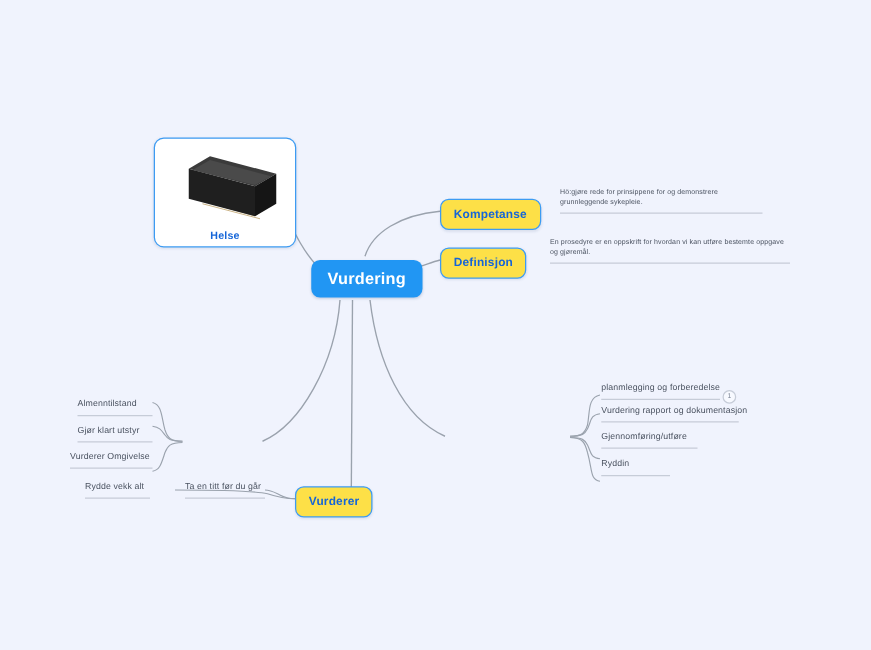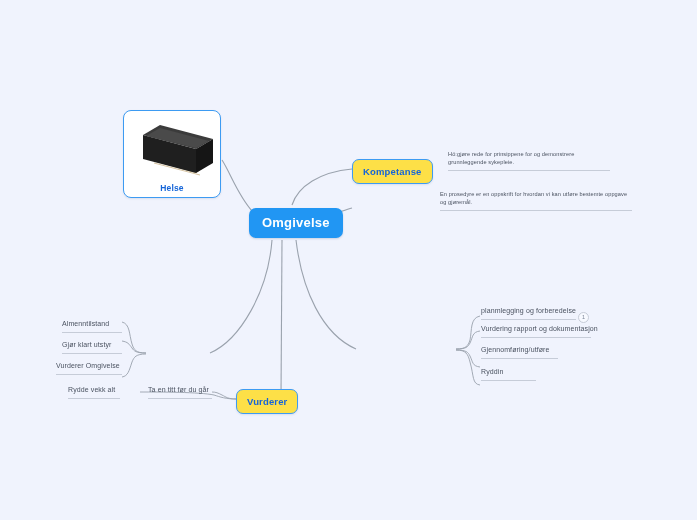--- a/index.html
+++ b/index.html
@@ -143,24 +143,24 @@
       <path d="M146,353 C136,353 134,350 132,344 C129,334 130,324 122,322"></path>
       <path d="M146,353 C136,353 134,351 132,348 C129,344 128,342 122,341"></path>
       <path d="M146,354 C136,354 134,357 132,362 C129,371 128,376 122,377"></path>
 
       <path d="M236,399 C228,399 226,397 222,395 C218,393 216,392 212,392"></path>
       <path d="M236,399 C226,399 220,397 214,395 C200,392 160,392 140,392"></path>
     </g>
   </svg>
 
   <div class="node root-node" style="left:249px; top:208px;">
-    <span>Omgivelse</span>
-  </div>
-
-  <div class="node image-node" style="left:123px; top:110px; width:98px;">
+    <span>Vurdering</span>
+  </div>
+
+  <div class="node image-node" style="left:123px; top:110px; width:114px;">
     <div class="book">
       <svg viewBox="0 0 84 62" width="84" height="62">
 
         <polygon points="16,40 66,54 80,44 30,30" fill="#e8d5a8"></polygon>
         <polygon points="16,40 66,54 66,49 16,35" fill="#d8c08c"></polygon>
         <polygon points="66,54 80,44 80,39 66,49" fill="#c9ae78"></polygon>
 
         <polyline points="20,40 68,52" fill="none" stroke="#cbb488" stroke-width="0.8"></polyline>
         <polyline points="24,44 70,56" fill="none" stroke="#cbb488" stroke-width="0.8"></polyline>
 
@@ -173,20 +173,23 @@
       </svg>
     </div>
     <div class="caption">Helse</div>
   </div>
 
   <div class="node branch-node" style="left:352px; top:159px;">
     <span>Kompetanse</span>
   </div>
   <div class="note" style="left:448px; top:150px; width:162px;">Hö:gjøre rede for prinsippene for og demonstrere grunnleggende sykepleie.</div>
 
+  <div class="node branch-node" style="left:352px; top:198px;">
+    <span>Definisjon</span>
+  </div>
   <div class="note" style="left:440px; top:190px; width:192px;">En prosedyre er en oppskrift for hvordan vi kan utføre bestemte oppgave og gjøremål.</div>
 
   <div class="leaf" style="left:481px; top:307px; width:95px;">planmlegging og forberedelse</div>
   <div class="badge" style="left:578px; top:312px;">1</div>
   <div class="leaf" style="left:481px; top:325px; width:110px;">Vurdering rapport og dokumentasjon</div>
   <div class="leaf" style="left:481px; top:346px; width:77px;">Gjennomføring/utføre</div>
   <div class="leaf" style="left:481px; top:368px; width:55px;">Ryddin</div>
 
   <div class="leaf" style="left:62px; top:320px; width:60px; text-align:left;">Almenntilstand</div>
   <div class="leaf" style="left:62px; top:341px; width:60px; text-align:left;">Gjør klart utstyr</div>

